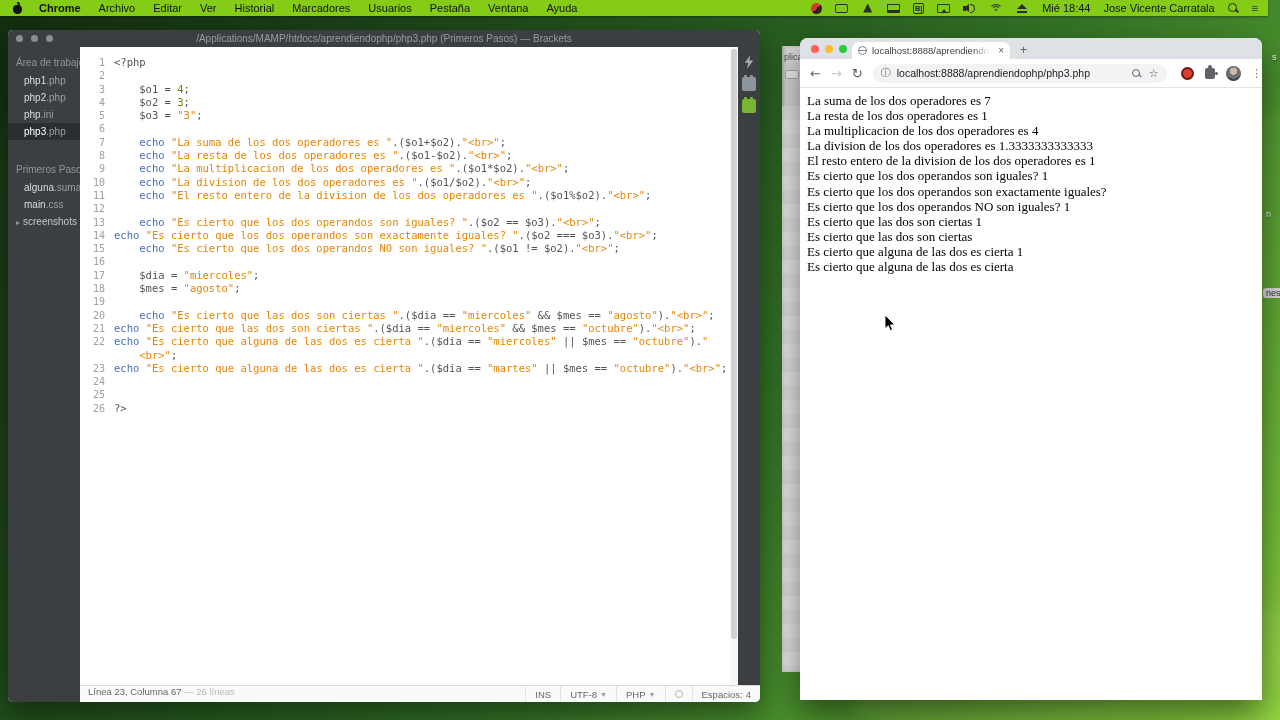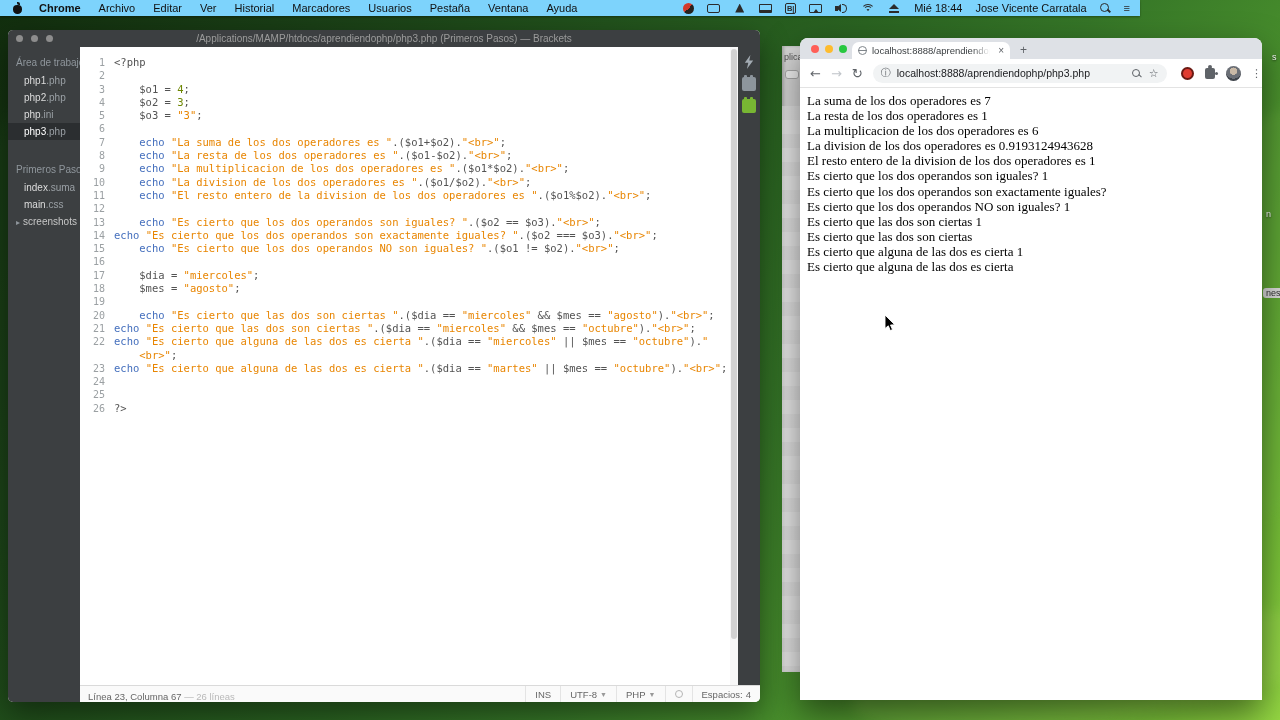--- a/index.html
+++ b/index.html
@@ -5,22 +5,22 @@
   * { margin:0; padding:0; box-sizing:border-box; }
   html,body { width:1280px; height:720px; overflow:hidden; font-family:"Liberation Sans",sans-serif; }
 
   
   #desktop { position:absolute; inset:0;
     background:linear-gradient(128deg,#122e0e 0%,#1a3f16 18%,#22521c 34%,#2a6321 48%,#357527 60%,#478d2c 72%,#5ea631 83%,#79c238 93%,#95d843 100%);
   }
   .leaf { position:absolute; border-radius:50%; filter:blur(6px); }
 
   
-  #menubar { position:absolute; left:0; top:0; width:1140px; height:16px;
-    background:#7dd3fc; display:flex; align-items:center; font-size:11px; color:#111;
+  #menubar { position:absolute; left:0; top:0; width:1268px; height:16px;
+    background:#84cc16; display:flex; align-items:center; font-size:11px; color:#111;
     box-shadow:0 1px 2px rgba(0,0,0,.35); z-index:50; }
   #menubar .apple { width:11px; height:11px; margin:0 14px 0 12px; position:relative; }
   #menubar .apple::before { content:""; position:absolute; left:1px; top:2px; width:9px; height:9px;
     background:#111; border-radius:45% 45% 48% 48%; }
   #menubar .apple::after { content:""; position:absolute; left:5px; top:-1px; width:3px; height:3px;
     background:#111; border-radius:0 70% 0 70%; }
   .menu-item { padding:0 9px; line-height:16px; }
   .menu-item.app { font-weight:bold; padding-left:2px; }
   #menubar .spacer { flex:1; }
   .mb-right { display:flex; align-items:center; gap:13px; margin-right:10px; }
@@ -83,21 +83,21 @@
 
   #bk-toolbar { position:absolute; right:0; top:17px; width:22px; bottom:17px; background:#3c3f41; }
   .tb-icon { width:14px; height:14px; margin:8px auto 0; position:relative; }
   .ic-bolt { clip-path:polygon(60% 0,20% 55%,45% 55%,35% 100%,80% 40%,52% 40%); background:#a3abb2; }
   .ic-brick { background:#8d959c; border-radius:2px; }
   .ic-brick::after { content:""; position:absolute; left:2px; top:-2px; width:3px; height:3px; background:#8d959c; border-radius:1px; box-shadow:6px 0 0 #8d959c; }
   .ic-brick.green { background:#78b633; }
   .ic-brick.green::after { background:#78b633; box-shadow:6px 0 0 #78b633; }
 
   #bk-statusbar { position:absolute; left:72px; right:0; bottom:0; height:17px; background:#fafafa;
-    border-top:1px solid #dadada; display:flex; align-items:flex-end; font-size:9.5px; color:#666; }
+    border-top:1px solid #dadada; display:flex; align-items:flex-start; font-size:9.5px; color:#666; }
   #bk-status-left { margin-left:8px; white-space:nowrap; }
   #bk-status-left .dim { color:#b9b9b9; }
   #bk-status-right { margin-left:auto; display:flex; height:100%; align-items:center; }
   .st-item { padding:0 9px; border-left:1px solid #e4e4e4; height:100%; display:flex; align-items:center; gap:3px; white-space:nowrap; }
   .st-caret { font-size:7px; color:#999; }
   .st-circle { width:8px; height:8px; border:1.3px solid #b5b5b5; border-radius:50%; }
 
   
   #bgwin { position:absolute; left:782px; top:46px; width:18px; height:626px; background:#d8d8d8; z-index:5;
     overflow:hidden; box-shadow:inset 2px 0 3px rgba(0,0,0,.2); }
@@ -220,21 +220,21 @@
     <div class="sb-header">Área de trabajo</div>
     <div id="working-files">
         <div class="sb-file"><span>php1</span><span class="ext">.php</span></div>
         <div class="sb-file"><span>php2</span><span class="ext">.php</span></div>
         <div class="sb-file"><span>php</span><span class="ext">.ini</span></div>
         <div class="sb-file selected"><span>php3</span><span class="ext">.php</span></div>
       </div>
     <div class="sb-gap"></div>
     <div class="sb-header">Primeros Pasos</div>
     <div id="project-files">
-        <div class="sb-file"><span>index</span><span class="ext">.suma</span></div>
+        <div class="sb-file"><span>alguna</span><span class="ext">.suma</span></div>
         <div class="sb-file"><span>main</span><span class="ext">.css</span></div>
         <div class="sb-folder"><span class="tri">▸</span>screenshots</div>
       </div>
   </div>
 
   <div id="bk-editor">
     <div id="code">
         <div class="crow"><span class="gut">1</span><span class="ctext"><span class="tk-p">&lt;?php</span></span></div>
         <div class="crow"><span class="gut">2</span><span class="ctext"></span></div>
         <div class="crow"><span class="gut">3</span><span class="ctext"><span class="tk-p">    </span><span class="tk-v">$o1</span><span class="tk-p"> = </span><span class="tk-n">4</span><span class="tk-p">;</span></span></div>
@@ -336,22 +336,22 @@
     <span class="ext-red"></span>
     <span class="ext-puzzle"></span>
     <span class="avatar"></span>
     <span class="kebab">⋮</span>
   </div>
 
   <div id="chrome-content">
     <div id="output">
         <div>La suma de los dos operadores es 7</div>
         <div>La resta de los dos operadores es 1</div>
-        <div>La multiplicacion de los dos operadores es 6</div>
-        <div>La division de los dos operadores es 0.9193124943628</div>
+        <div>La multiplicacion de los dos operadores es 4</div>
+        <div>La division de los dos operadores es 1.3333333333333</div>
         <div>El resto entero de la division de los dos operadores es 1</div>
         <div>Es cierto que los dos operandos son iguales? 1</div>
         <div>Es cierto que los dos operandos son exactamente iguales?</div>
         <div>Es cierto que los dos operandos NO son iguales? 1</div>
         <div>Es cierto que las dos son ciertas 1</div>
         <div>Es cierto que las dos son ciertas</div>
         <div>Es cierto que alguna de las dos es cierta 1</div>
         <div>Es cierto que alguna de las dos es cierta</div>
       </div>
   </div>

